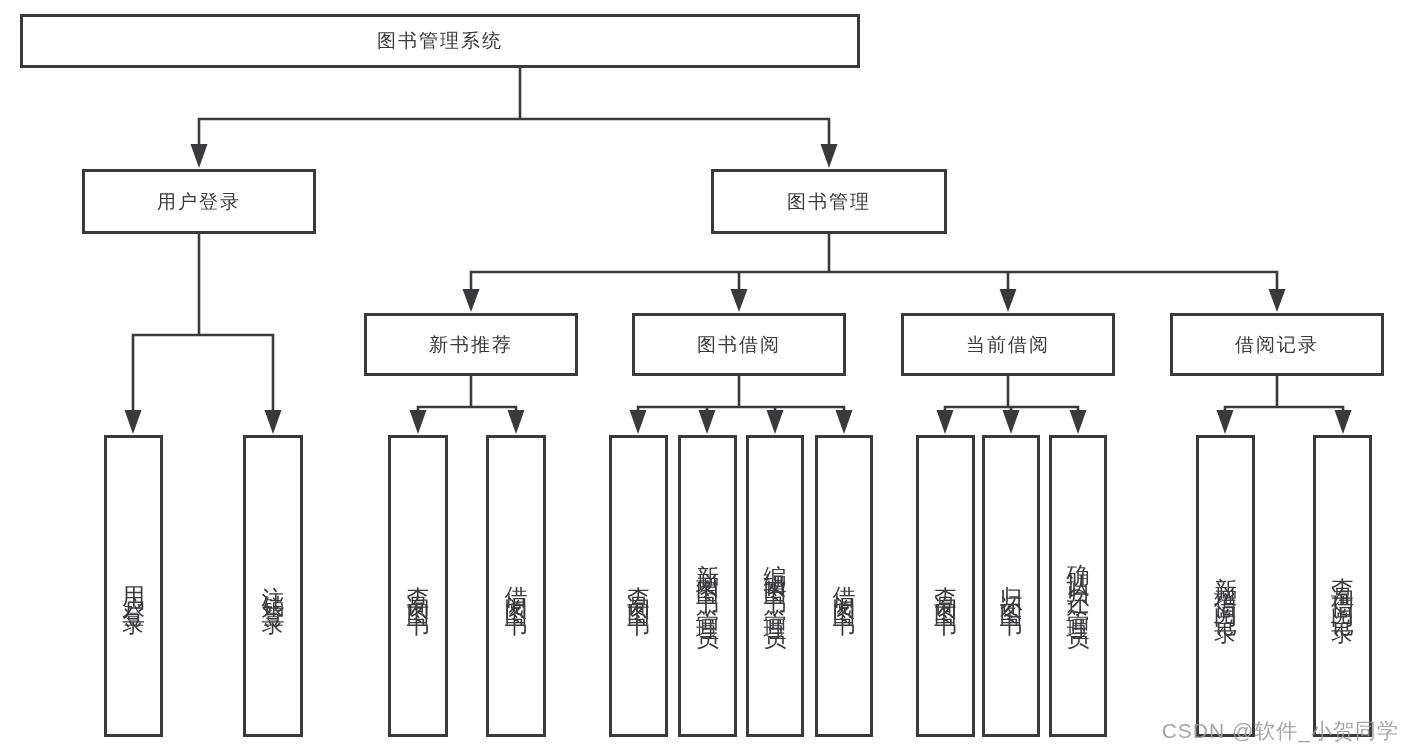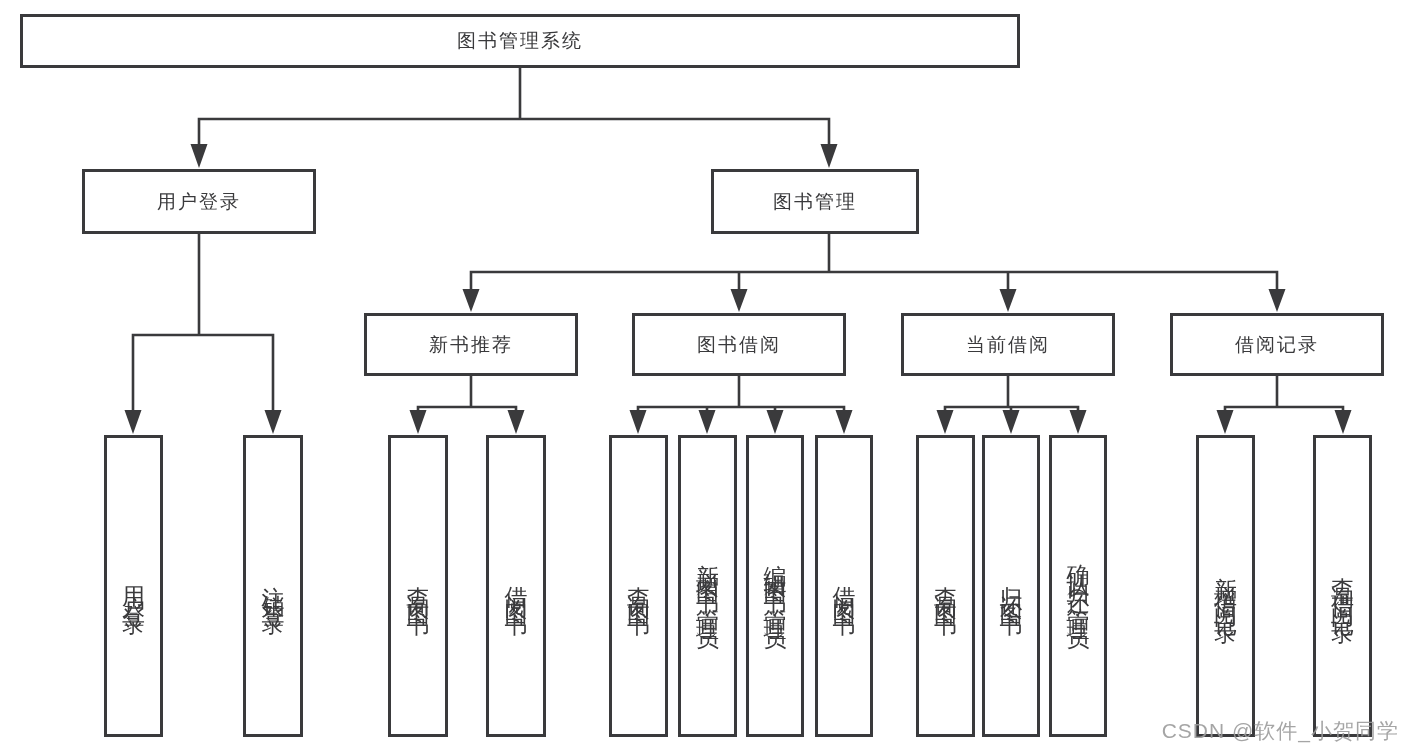--- a/index.html
+++ b/index.html
@@ -84,28 +84,28 @@
       <path d="M409.5,410 L426.5,410 L418,434 Z M507.5,410 L524.5,410 L516,434 Z"></path>
 
       <path d="M629.5,410 L646.5,410 L638,434 Z M698.5,410 L715.5,410 L707,434 Z M766.5,410 L783.5,410 L775,434 Z M835.5,410 L852.5,410 L844,434 Z"></path>
 
       <path d="M936.5,410 L953.5,410 L945,434 Z M1002.5,410 L1019.5,410 L1011,434 Z M1069.5,410 L1086.5,410 L1078,434 Z"></path>
 
       <path d="M1216.5,410 L1233.5,410 L1225,434 Z M1334.5,410 L1351.5,410 L1343,434 Z"></path>
     </g>
   </svg>
 
-  <div class="node h-label" style="left:20px; top:14px; width:1000px; height:54px;">
+  <div class="node h-label" style="left:20px; top:14px; width:840px; height:54px;">
     <span>图书管理系统</span>
   </div>
 
   <div class="node h-label" style="left:82px; top:169px; width:234px; height:65px;">
     <span>用户登录</span>
   </div>
-  <div class="node h-label" style="left:711px; top:169px; width:208px; height:65px;">
+  <div class="node h-label" style="left:711px; top:169px; width:236px; height:65px;">
     <span>图书管理</span>
   </div>
 
   <div class="node h-label" style="left:632px; top:313px; width:214px; height:63px;">
     <span>图书借阅</span>
   </div>
   <div class="node h-label" style="left:364px; top:313px; width:214px; height:63px;">
     <span>新书推荐</span>
   </div>
   <div class="node h-label" style="left:901px; top:313px; width:214px; height:63px;">

